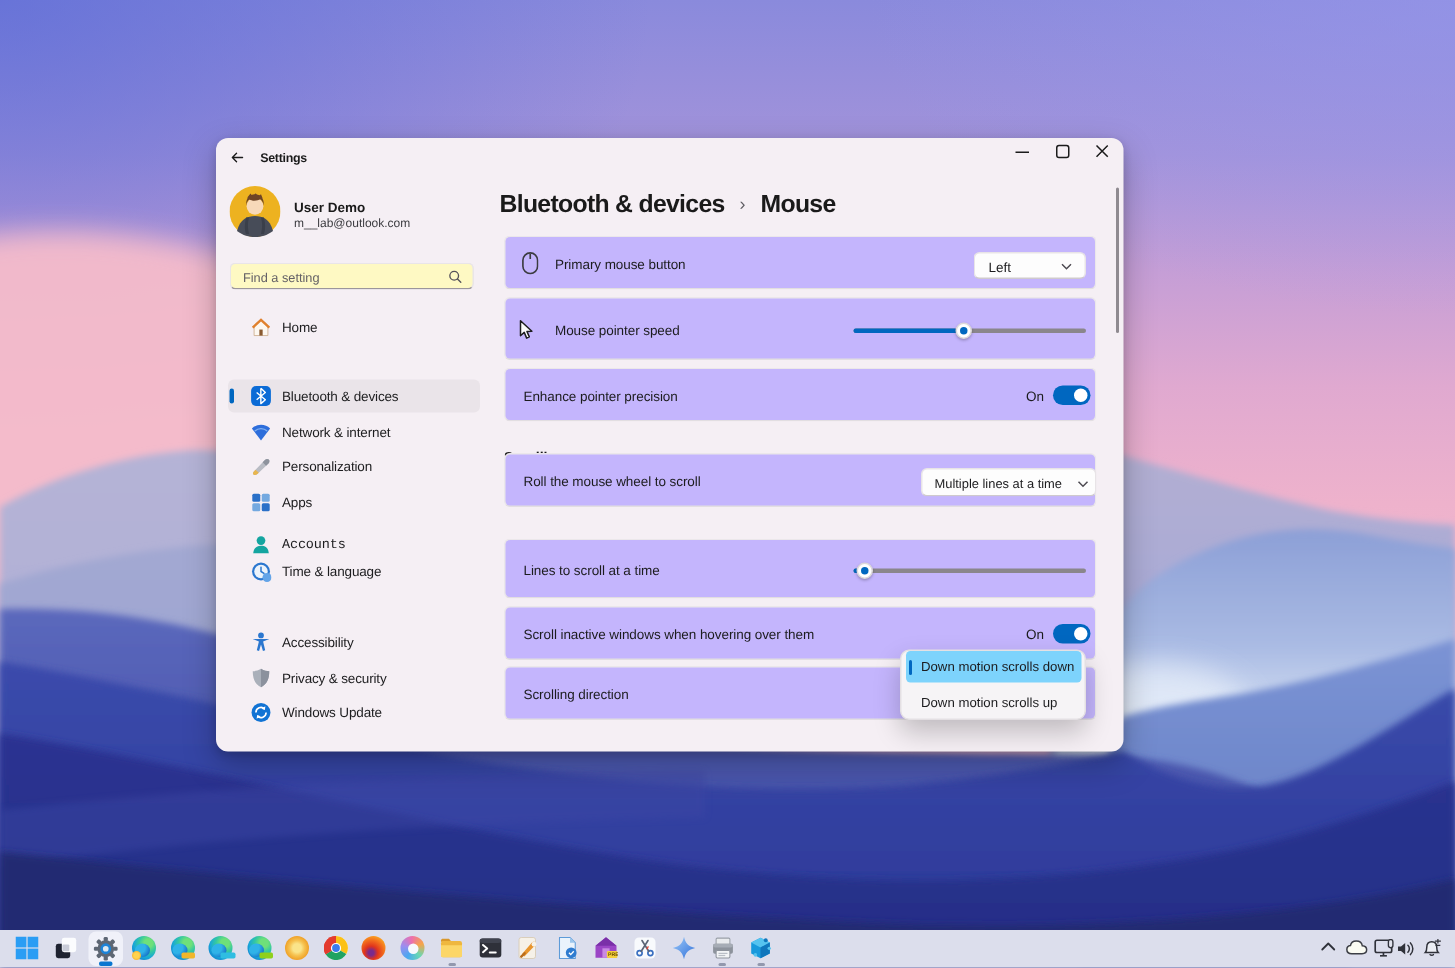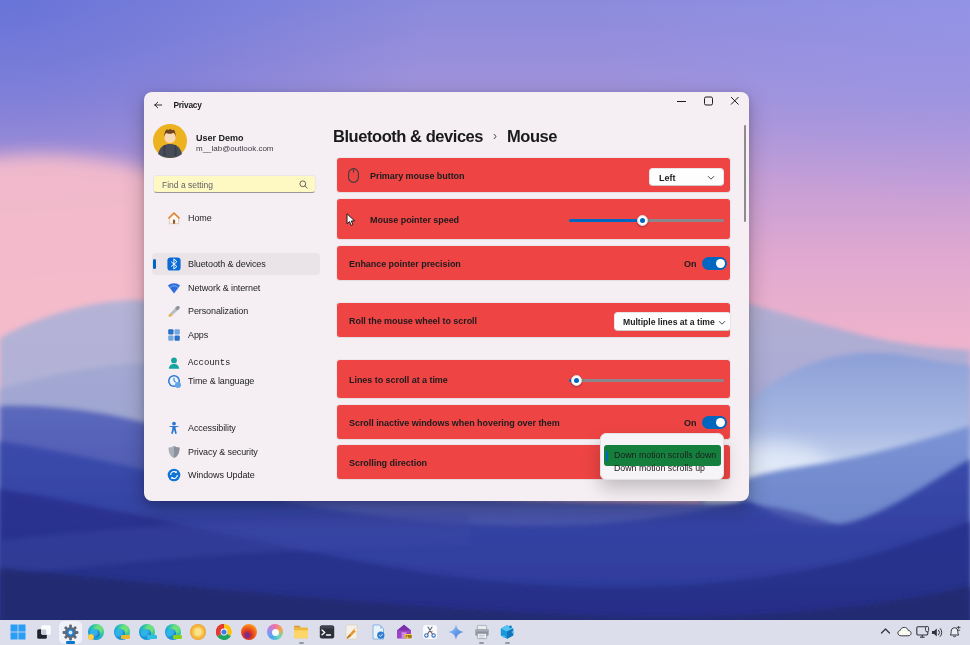--- a/index.html
+++ b/index.html
@@ -6,22 +6,22 @@
   html,body { width:970px; height:645px; overflow:hidden; font-family:"Liberation Sans", sans-serif; }
   .abs { position:absolute; }
   #wall { position:absolute; left:0; top:0; width:970px; height:645px;
     background:radial-gradient(620px 420px at 0% 0%, rgba(88,105,214,.68) 0%, rgba(88,105,214,0) 70%), radial-gradient(560px 300px at 100% 0%, rgba(152,152,236,.6) 0%, rgba(152,152,236,0) 70%), linear-gradient(180deg, #8a8adc 0%, #a393da 16%, #c59ed6 28%, #e0a9d0 40%, #eeb2cc 52%, #f3bbd0 68%, #f5c3d6 100%); }
   #taskbar { position:absolute; left:0; top:620px; width:970px; height:25px; background:#dcdeec; }
   #win { position:absolute; left:144px; top:92px; width:605px; height:409px; background:#f5eff4;
     border-radius:8px; box-shadow:0 8px 22px rgba(0,0,0,.26), 0 2px 6px rgba(0,0,0,.14); }
   .navitem { position:absolute; left:8px; width:168px; height:22px; }
   .navlabel { position:absolute; left:36px; top:6px; font-size:9px; color:#1d1d1f; white-space:nowrap; letter-spacing:-0.1px; }
   .navico { position:absolute; left:15px; top:4px; width:14px; height:14px; }
-  .card { position:absolute; left:192px; width:395px; background:#ef4444; border:1px solid #ebe7ea;
-    border-bottom-color:#e2dee1; border-radius:4px;font-weight:bold; }
+  .card { position:absolute; left:192px; width:395px; background:#c4b5fd; border:1px solid #ebe7ea;
+    border-bottom-color:#e2dee1; border-radius:4px; }
   .cardlabel { position:absolute; font-size:9px; color:#1c1c1e; white-space:nowrap; letter-spacing:-0.05px; }
   .drop { position:absolute; white-space:nowrap; background:#fdfdfd; border:1px solid #e8e4e7; border-bottom-color:#cfcacd;
     border-radius:4px; font-size:9px; color:#1c1c1e; }
   .toggle { position:absolute; width:25px; height:13px; background:#0067c0; border-radius:7px; }
   .toggle .knob { position:absolute; right:2px; top:2px; width:9px; height:9px; background:#fff; border-radius:50%; }
   .onlbl { position:absolute; font-size:9px; color:#1c1c1e; }
   .track { position:absolute; height:3px; border-radius:2px; background:#8a868c; top:0; }
   .tfill { position:absolute; height:3px; border-radius:2px; background:#0067c0; top:0; }
   .thumb { position:absolute; width:11px; height:11px; border-radius:50%; background:#fff;
     border:1px solid #dcd8db; box-shadow:0 1px 2px rgba(0,0,0,.25); top:-4px; }
@@ -94,21 +94,21 @@
   <path d="M0,540 C150,524 320,514 470,514 L470,545 C320,548 150,556 0,578 Z" fill="#3d46a4" opacity=".45" filter="url(#soft2)"></path>
   <path d="M0,568 C180,586 390,608 600,616 C760,621 890,606 970,586 L970,645 L0,645 Z" fill="#242a72" filter="url(#soft2)"></path>
 </svg>
 </div>
 
 <div id="win">
 
   <svg class="abs" style="left:10px;top:8.5px" width="8.5" height="8" viewBox="0 0 8.5 8">
     <path d="M0.9 4 H7.7 M0.9 4 L3.7 1.2 M0.9 4 L3.7 6.8" stroke="#1b1b1b" stroke-width="0.9" fill="none" stroke-linecap="round"></path>
   </svg>
-  <div class="abs" style="left:29.5px;top:8px;font-size:8.3px;font-weight:bold;color:#1b1b1b;letter-spacing:-0.2px;">Privacy</div>
+  <div class="abs" style="left:29.5px;top:8px;font-size:8.3px;font-weight:bold;color:#1b1b1b;letter-spacing:-0.2px;">Settings</div>
   <svg class="abs" style="left:531px;top:3px" width="70" height="14" viewBox="0 0 70 14">
     <line x1="2" y1="6.5" x2="11" y2="6.5" stroke="#1b1b1b" stroke-width="1"></line>
     <rect x="29.5" y="2" width="8" height="8" rx="1.5" fill="none" stroke="#1b1b1b" stroke-width="1"></rect>
     <path d="M56 2 L63.5 9.5 M63.5 2 L56 9.5" stroke="#1b1b1b" stroke-width="1"></path>
   </svg>
 
   <svg class="abs" style="left:9px;top:32px" width="34" height="34" viewBox="0 0 34 34">
     <circle cx="17" cy="17" r="17" fill="#edb220"></circle>
     <path d="M5 30 C7 22 12 20 17 20 C22 20 27 22 29 30 C25 33 21 34 17 34 C13 34 9 33 5 30 Z" fill="#474c58"></path>
     <path d="M11 21 C10 26 10 29 11 32 L13 32 C12 28 12 24 13 21 Z" fill="#3a3f4a"></path>
@@ -278,21 +278,21 @@
   </div>
 
   <div class="card" style="top:351.5px;height:36px;">
     <div class="cardlabel" style="left:12px;top:13px;">Scrolling direction</div>
   </div>
 
   <div class="abs" style="left:600px;top:33px;width:2px;height:97px;background:#8f8a90;border-radius:1px;"></div>
 </div>
 
 <div id="flyout">
-  <div class="fitem" style="top:11px;background:#15803d;">
+  <div class="fitem" style="top:0;background:#7dd3fc;">
     <div class="abs" style="left:1.5px;top:5.5px;width:2.5px;height:10px;background:#0067c0;border-radius:1.5px;"></div>
     <span>Down motion scrolls down</span>
   </div>
   <div class="fitem" style="top:23.5px;">
       <span>Down motion scrolls up</span>
     </div>
 </div>
 
 <svg class="abs" style="left:346px;top:213px" width="11" height="14" viewBox="0 0 11 14">
   <path d="M1 0.8 L1 10.8 L3.5 8.6 L5.1 12.4 L6.9 11.6 L5.3 8 L8.6 7.8 Z" fill="#fcfcfc" stroke="#1d1d1f" stroke-width="1" stroke-linejoin="round"></path>

